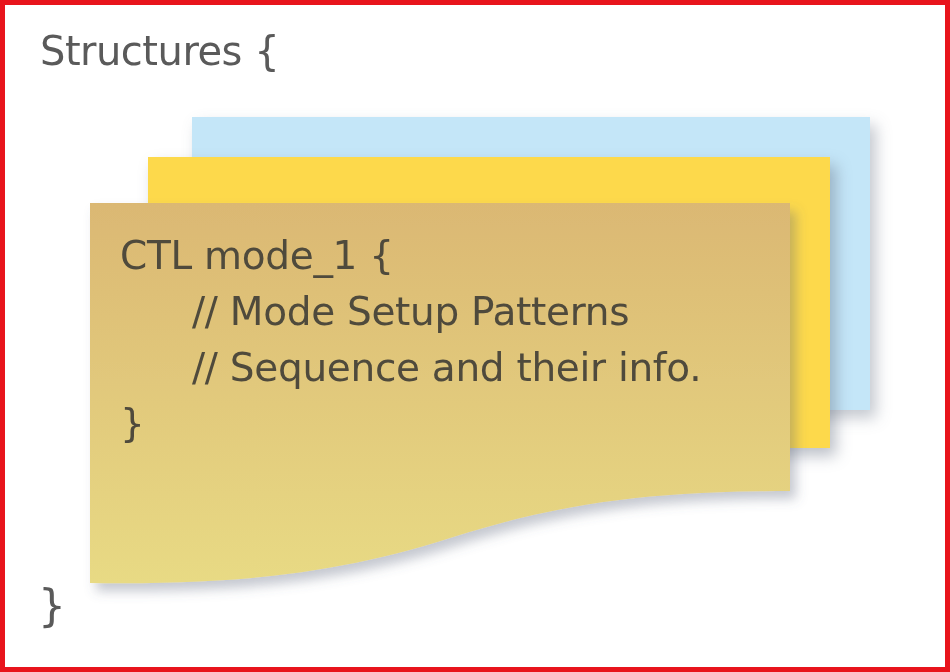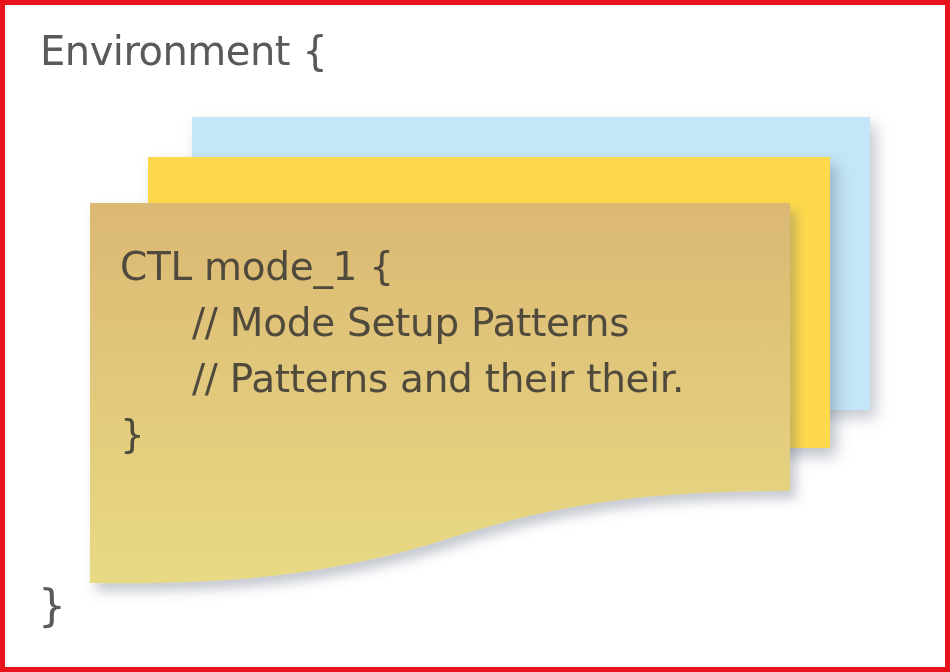--- a/index.html
+++ b/index.html
@@ -31,44 +31,43 @@
     box-shadow: 6px 8px 14px rgba(90,100,120,0.4);
   }
   .note-front {
     position: absolute; left: 90px; top: 203px; width: 700px; height: 390px;
   }
   .note-front svg { position: absolute; left: 0; top: 0; overflow: visible; }
   .code {
     position: absolute; left: 120px; top: 228px;
     font-size: 39px; line-height: 56px; color: #4f4a3c; letter-spacing: -0.3px;
     white-space: pre;
-    margin-top: 11px;
   }
   .code .indent { padding-left: 72px; }
 </style>
 </head>
 <body>
 
 <div class="frame"></div>
 
-<div class="env-open">Environment {</div>
+<div class="env-open">Structures {</div>
 
 <div class="note-blue"></div>
 <div class="note-yellow"></div>
 
 <div class="note-front">
   <svg width="700" height="390" viewBox="0 0 700 390">
     <defs>
       <linearGradient id="fg" x1="0" y1="0" x2="0" y2="1">
         <stop offset="0" stop-color="#dbb873"></stop>
         <stop offset="1" stop-color="#e8da84"></stop>
       </linearGradient>
       <filter id="sh" x="-5%" y="-5%" width="115%" height="120%">
         <feDropShadow dx="6" dy="8" stdDeviation="6" flood-color="#5a6478" flood-opacity="0.35"></feDropShadow>
       </filter>
     </defs>
     <path d="M0 0 L700 0 L700 288 C560 288 470 300 360 335 C250 370 150 382 0 380 Z" fill="url(#fg)" filter="url(#sh)"></path>
   </svg>
 </div>
 
-<div class="code"><div>CTL mode_1 {</div><div class="indent">// Mode Setup Patterns</div><div class="indent">// Patterns and their their.</div><div>}</div></div>
+<div class="code"><div>CTL mode_1 {</div><div class="indent">// Mode Setup Patterns</div><div class="indent">// Sequence and their info.</div><div>}</div></div>
 
 <div class="env-close">}</div>
 
 </body></html>

